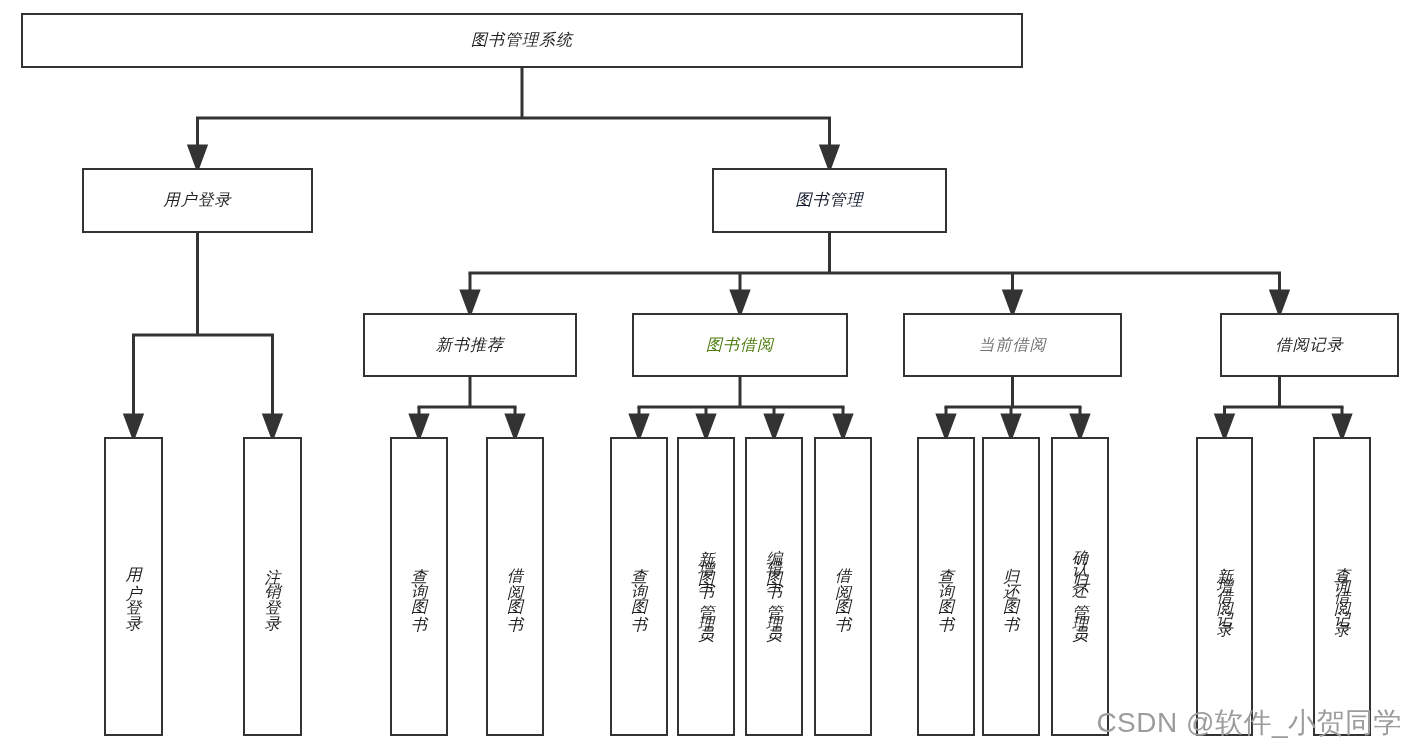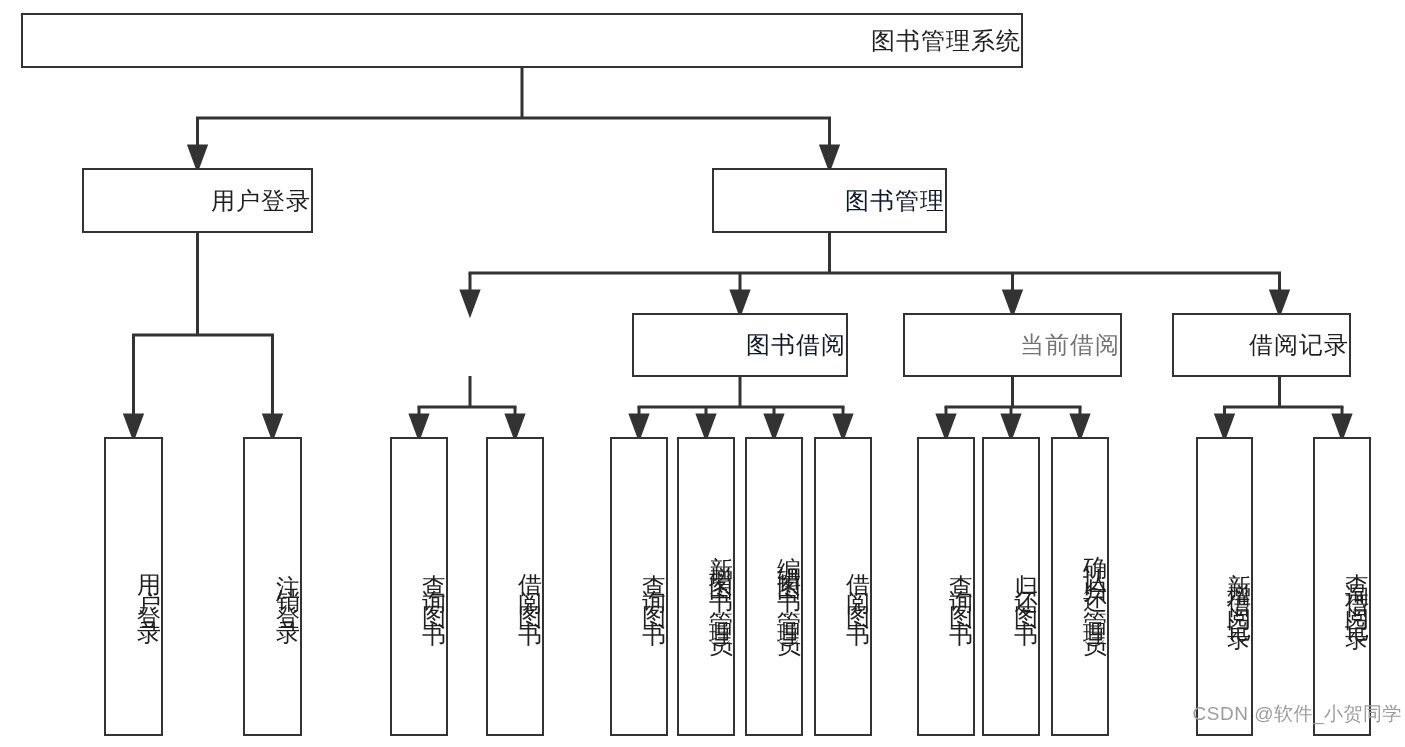--- a/index.html
+++ b/index.html
@@ -7,34 +7,35 @@
     background:#ffffff;overflow:hidden;
     font-family:"Liberation Sans", sans-serif;
   }
   #canvas{position:relative;width:1405px;height:747px;background:#ffffff;}
   #edges-svg{position:absolute;left:0;top:0;z-index:1;}
   #nodes{position:absolute;left:0;top:0;width:100%;height:100%;z-index:2;}
   .node{
     position:absolute;box-sizing:border-box;
     border:2.5px solid var(--line,#333333);
     background:#ffffff;
-    display:flex;align-items:center;justify-content:flex-end;
-    font-size:24px;color:#1f1f1f;
+    display:flex;align-items:center;justify-content:center;
+    font-size:16px;color:#1f1f1f;
     letter-spacing:1px;
     text-align:center;
+    font-style:italic;
   }
   .node.v span{
     writing-mode:vertical-rl;
     text-orientation:mixed;
     letter-spacing:11px;
     line-height:1;
   }
   #watermark{
-    position:absolute;right:3px;bottom:20px;z-index:3;
-    font-size:19px;color:#9c9c9c;letter-spacing:0.5px;
+    position:absolute;right:3px;bottom:5px;z-index:3;
+    font-size:28px;color:#9c9c9c;letter-spacing:0.5px;
     white-space:nowrap;
   }
 </style>
 </head>
 <body>
 
 <div id="canvas">
   <svg id="edges-svg" width="1405" height="747">
       <g stroke="#333333" stroke-width="3" fill="#333333">
         <line x1="522" y1="67" x2="522" y2="118"></line>
@@ -94,27 +95,30 @@
   <div id="nodes">
       <div class="node h" style="left: 21px; top: 13px; width: 1002px; height: 55px; color: rgb(31, 31, 31);">
         <span>图书管理系统</span>
       </div>
       <div class="node h" style="left: 82px; top: 168px; width: 231px; height: 65px; color: rgb(31, 31, 31);">
         <span>用户登录</span>
       </div>
       <div class="node h" style="left: 712px; top: 168px; width: 235px; height: 65px; color: #0f172a;">
         <span>图书管理</span>
       </div>
-      <div class="node h" style="left: 632px; top: 313px; width: 216px; height: 64px; color: #0f172a;">
+      <div class="node h" style="left: 363px; top: 313px; width: 214px; height: 64px; color: rgb(31, 31, 31);">
+        <span>新书推荐</span>
+      </div>
+      <div class="node h" style="left: 632px; top: 313px; width: 216px; height: 64px; color: #4d7c0f;">
         <span>图书借阅</span>
       </div>
       <div class="node h" style="left: 903px; top: 313px; width: 219px; height: 64px; color: #737373;">
         <span>当前借阅</span>
       </div>
-      <div class="node h" style="left: 1172px; top: 313px; width: 179px; height: 64px; color: rgb(31, 31, 31);">
+      <div class="node h" style="left: 1220px; top: 313px; width: 179px; height: 64px; color: rgb(31, 31, 31);">
         <span>借阅记录</span>
       </div>
       <div class="node v" style="left: 104px; top: 437px; width: 59px; height: 299px; color: rgb(31, 31, 31);">
         <span style="letter-spacing: 16px;">用户登录</span>
       </div>
       <div class="node v" style="left: 243px; top: 437px; width: 59px; height: 299px; color: rgb(31, 31, 31);">
         <span style="letter-spacing: 16px;">注销登录</span>
       </div>
       <div class="node v" style="left: 390px; top: 437px; width: 58px; height: 299px; color: rgb(31, 31, 31);">
         <span style="letter-spacing: 16px;">查询图书</span>

